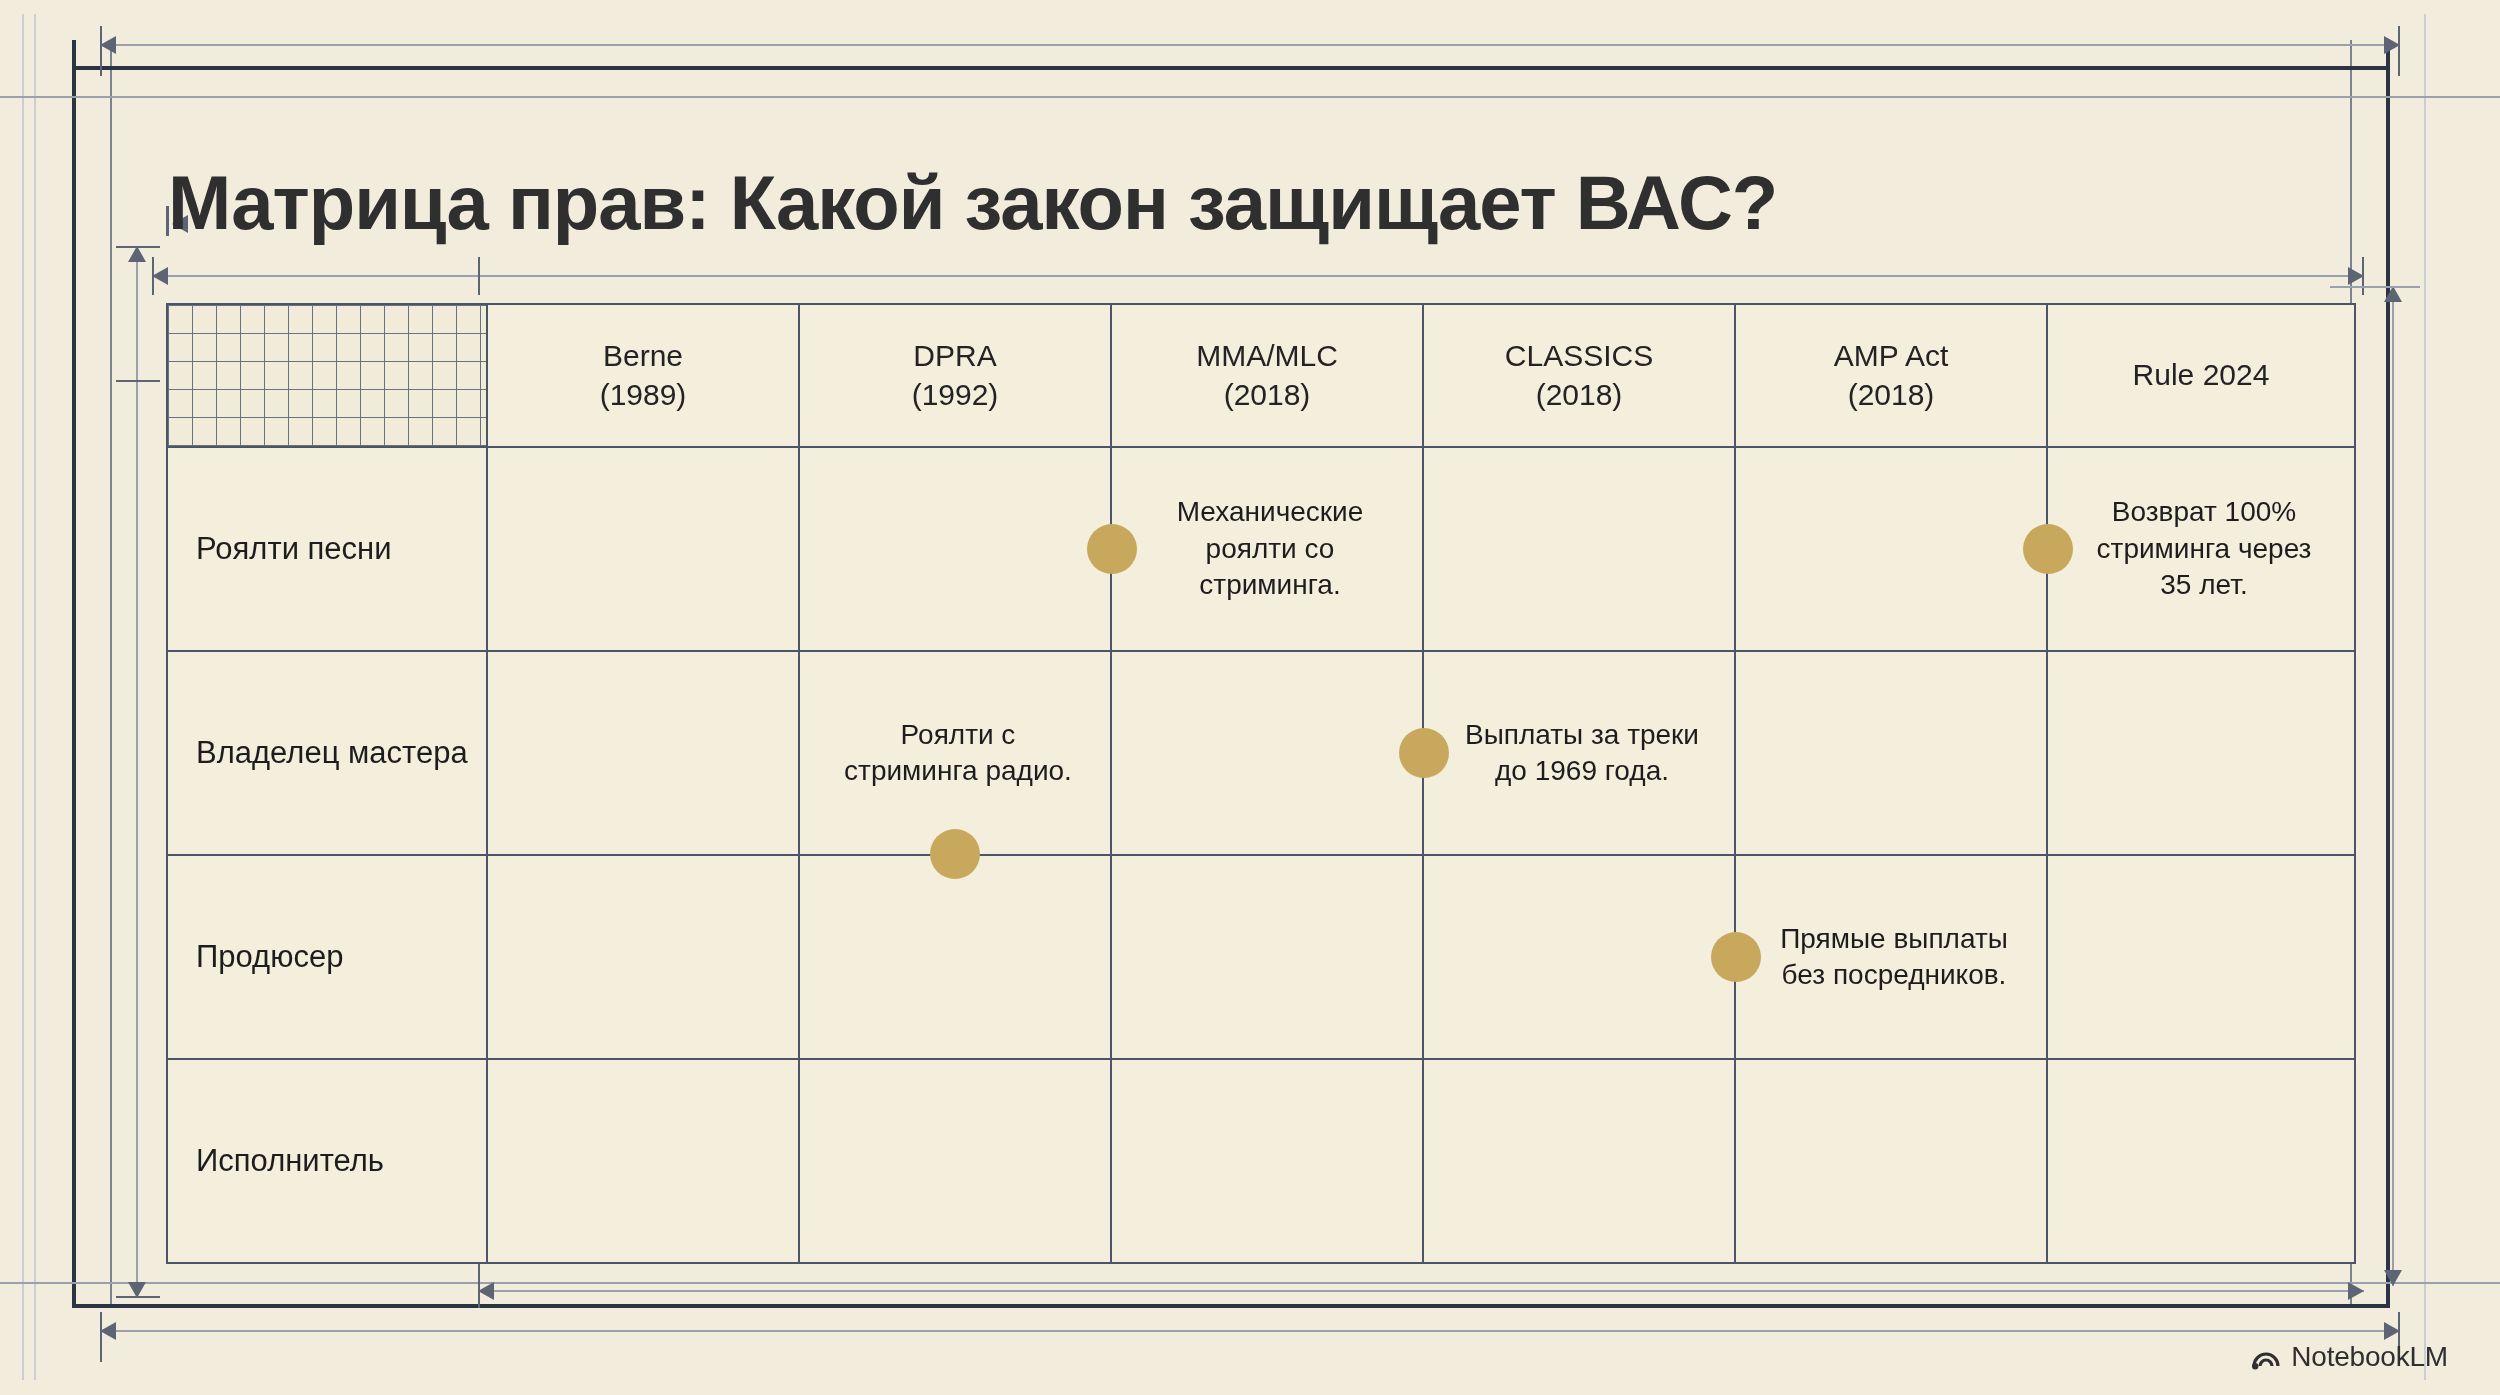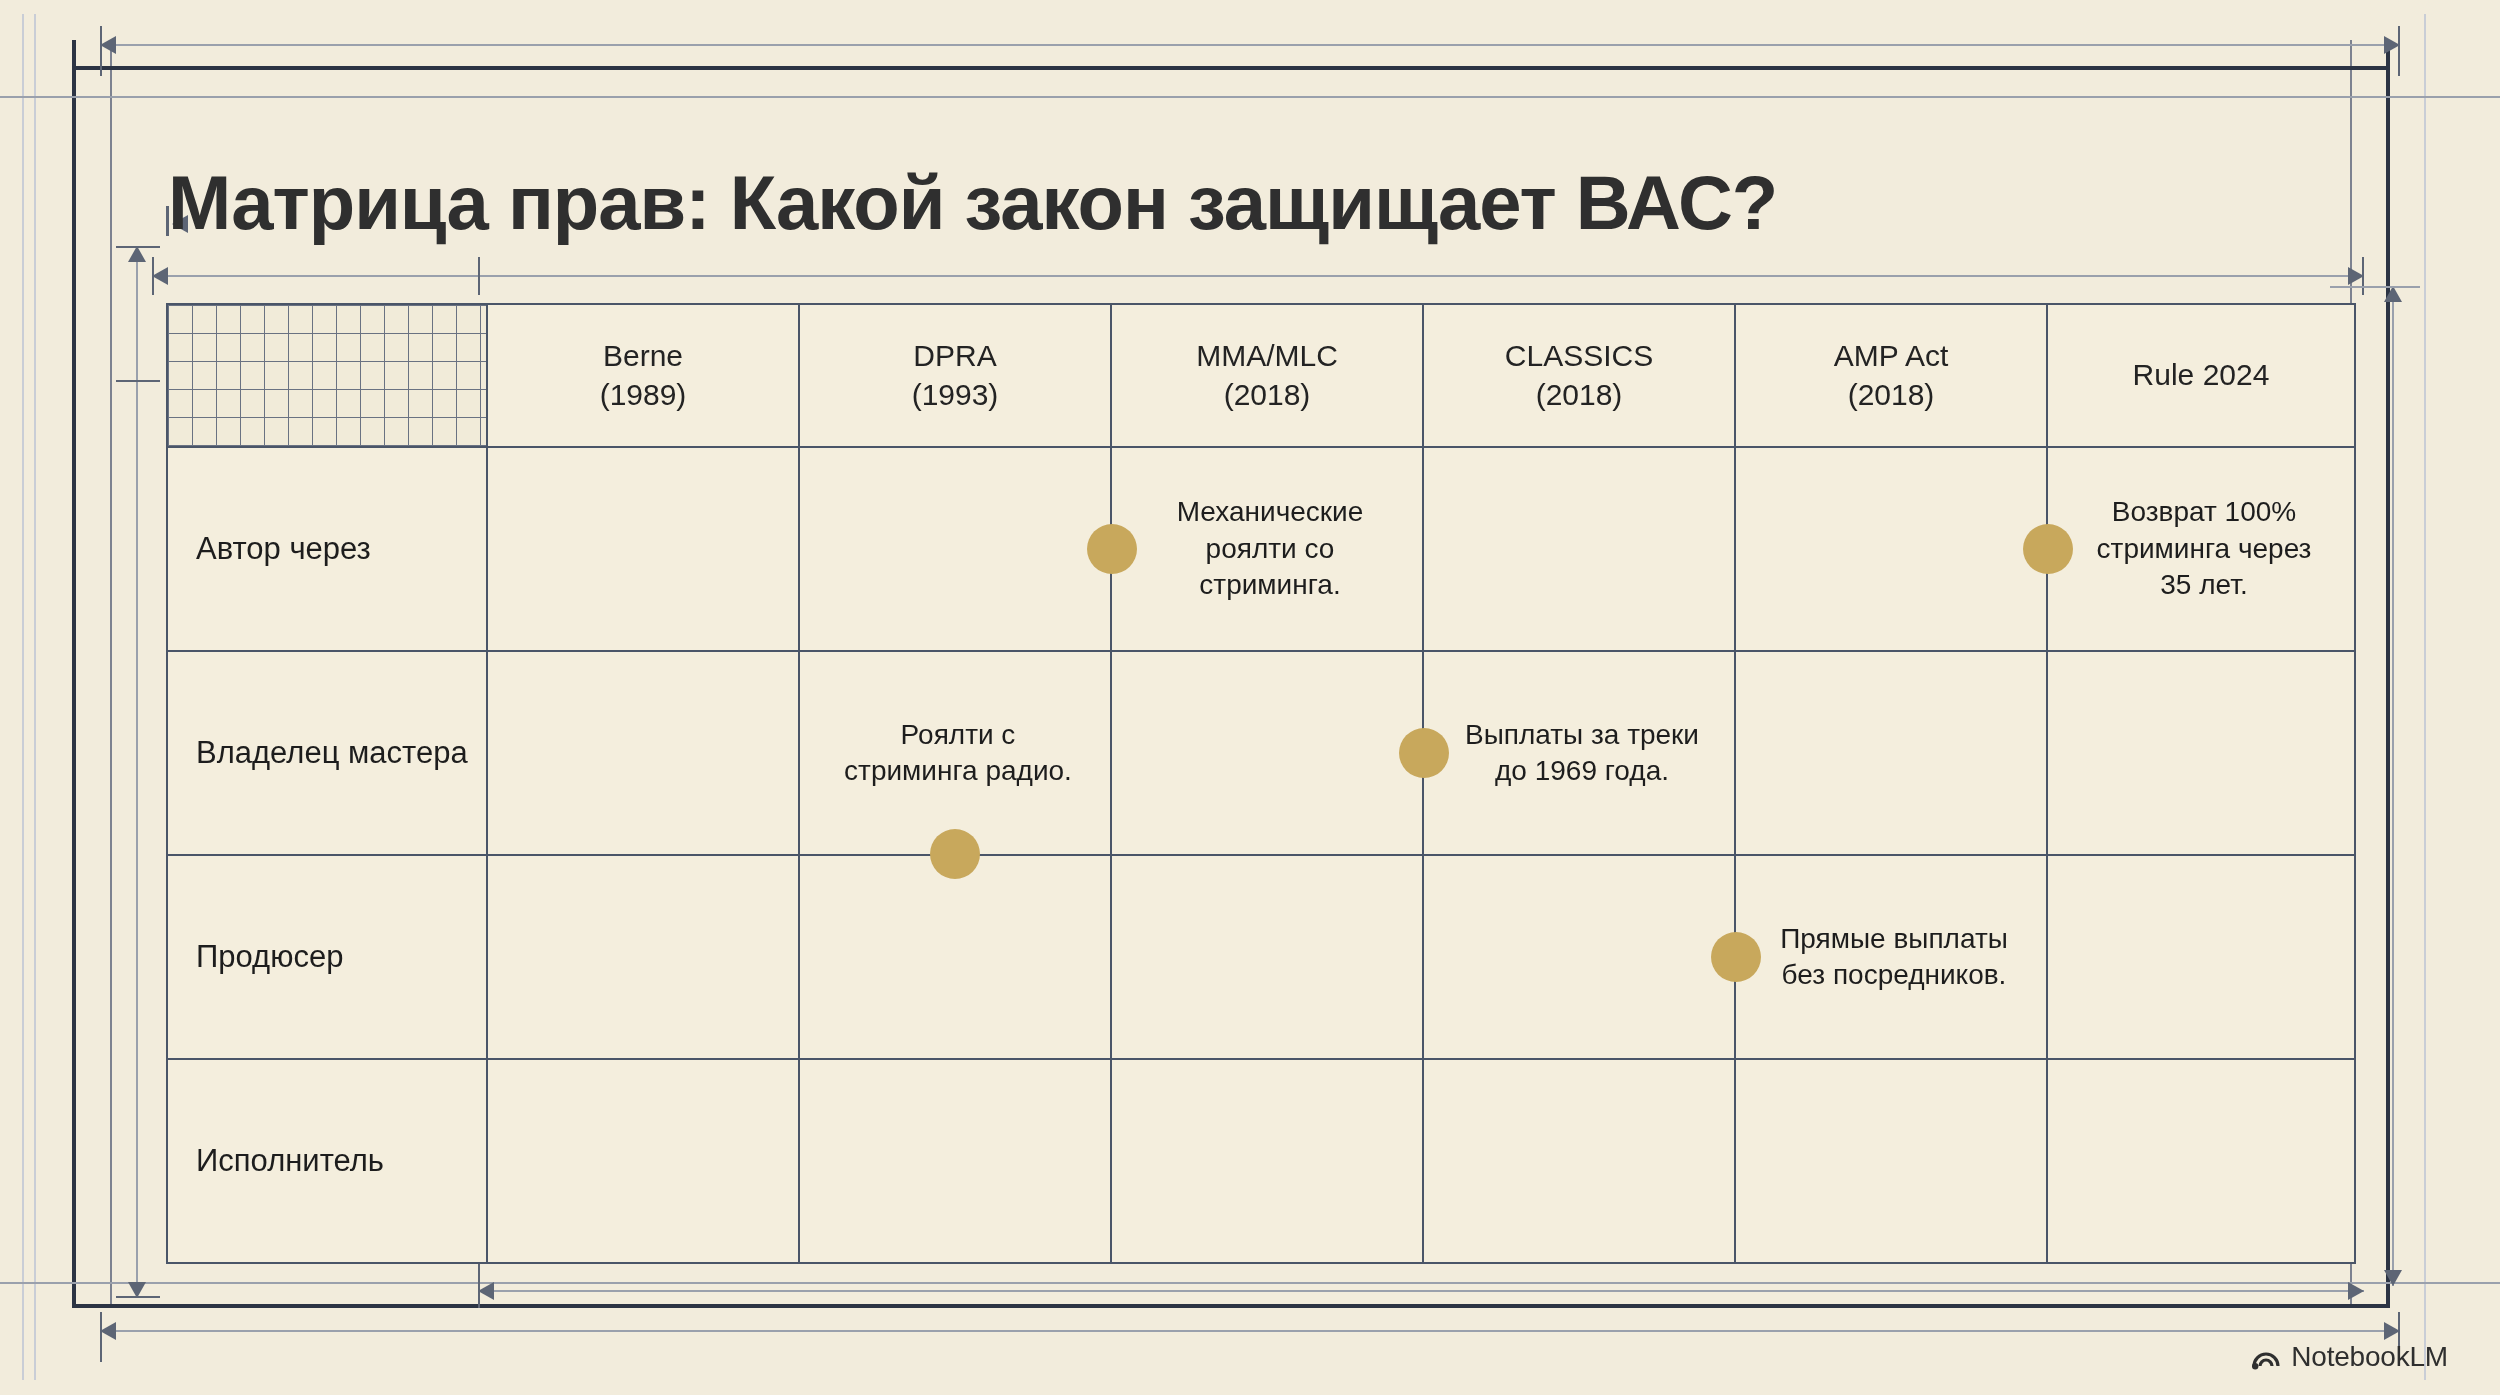--- a/index.html
+++ b/index.html
@@ -231,21 +231,21 @@
     </colgroup>
     <thead>
       <tr>
         <th class="corner"></th>
         <th>
           <div>Berne</div>
           <div>(1989)</div>
         </th>
         <th>
           <div>DPRA</div>
-          <div>(1993)</div>
+          <div>(1992)</div>
         </th>
         <th>
           <div>MMA/MLC</div>
           <div>(2018)</div>
         </th>
         <th>
           <div>CLASSICS</div>
           <div>(2018)</div>
         </th>
         <th>
@@ -253,21 +253,21 @@
           <div>(2018)</div>
         </th>
         <th>
           <div>Rule 2024</div>
           <div></div>
         </th>
       </tr>
     </thead>
     <tbody id="matrix-body">
         <tr>
-          <td class="rowlabel">Автор через</td>
+          <td class="rowlabel">Роялти песни</td>
           <td>
             <div class="cellwrap"></div>
           </td>
           <td>
             <div class="cellwrap"></div>
           </td>
           <td>
             <div class="cellwrap">
               <span class="dot left"></span>
               <span class="celltext">Механические роялти со стриминга.</span>

